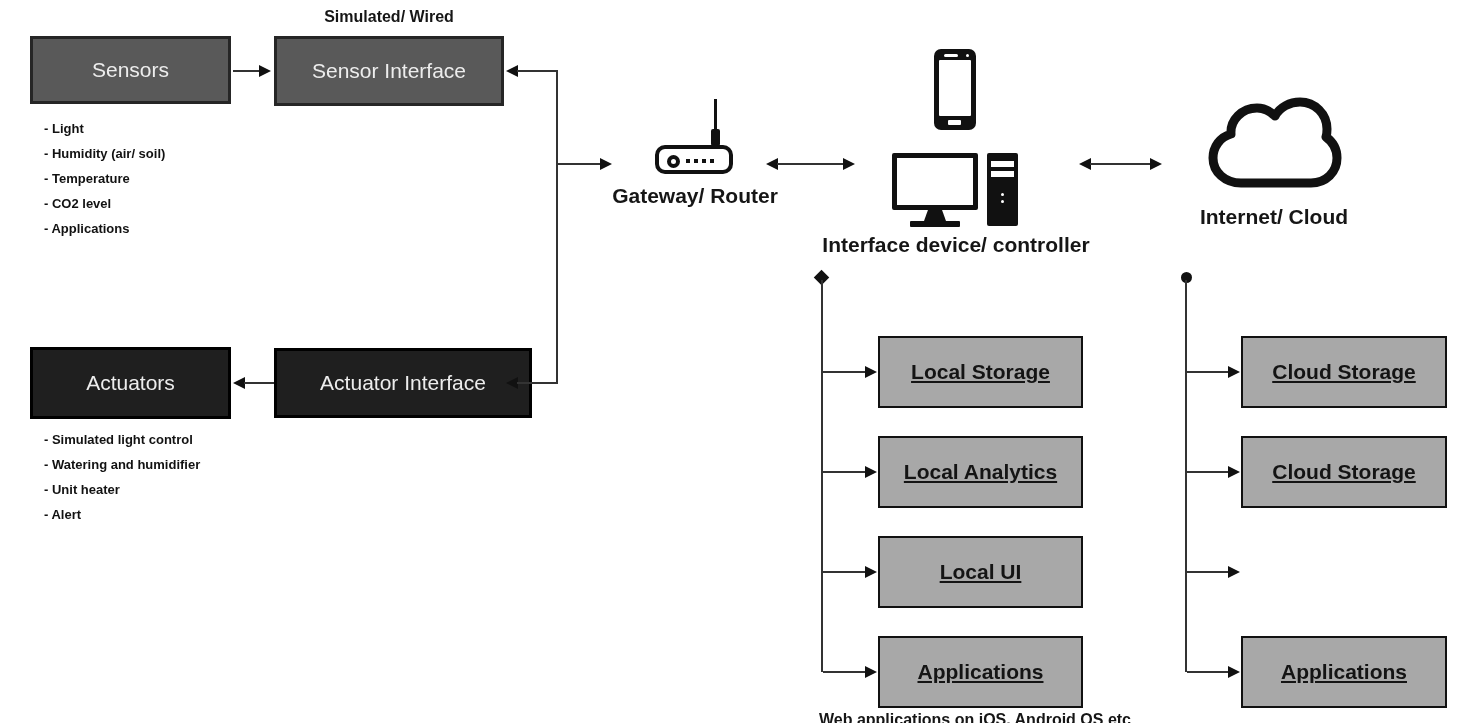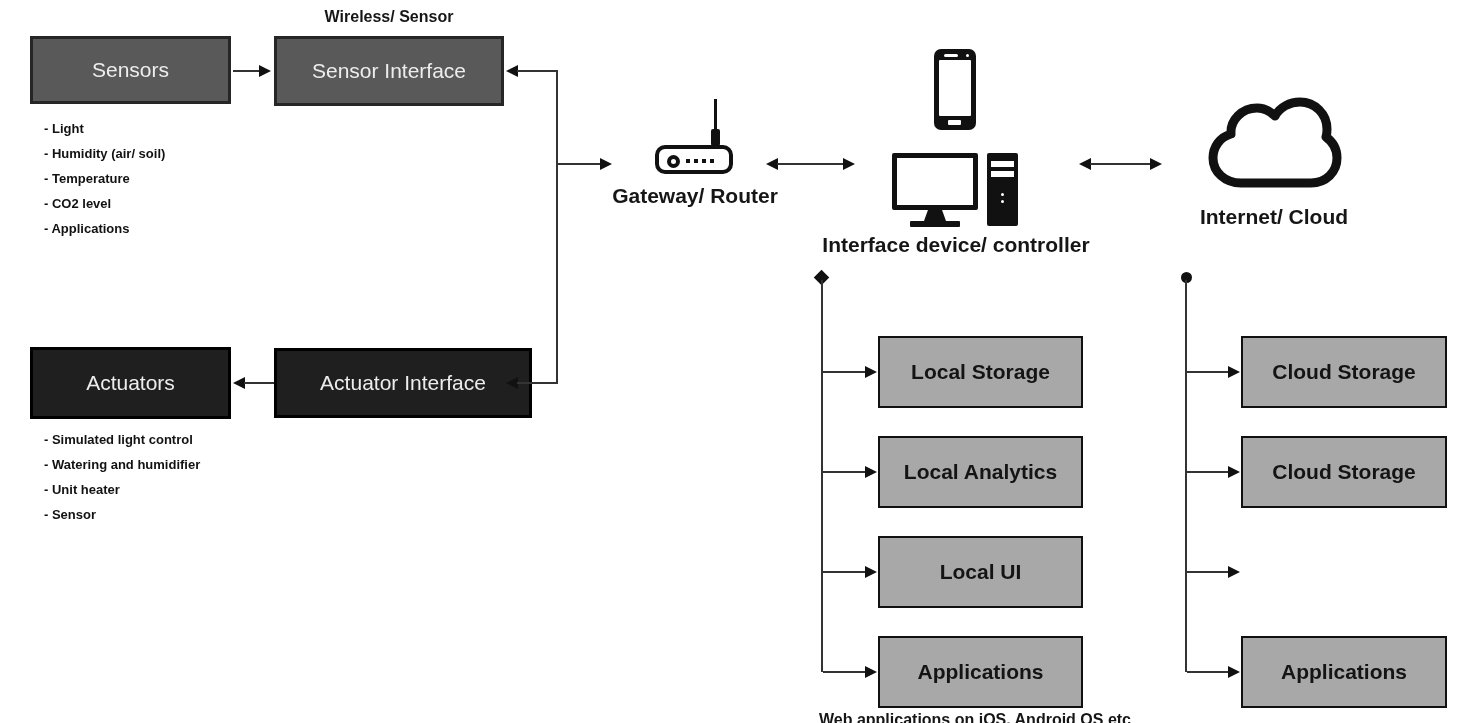--- a/index.html
+++ b/index.html
@@ -5,21 +5,21 @@
   html,body{margin:0;padding:0;background:#fff;}
   #stage{
     position:relative;width:1463px;height:723px;background:#ffffff;
     font-family:"Liberation Sans", sans-serif;overflow:hidden;
   }
   .abs{position:absolute;}
   
   .box{box-sizing:border-box;display:flex;align-items:center;justify-content:center;}
   .box-dark{background:#595959;border:3px solid #262626;color:#ededed;font-size:21px;}
   .box-black{background:#1f1f1f;border:3px solid #000;color:#ededed;font-size:21px;}
-  .box-gray{background:#a8a8a8;border:2px solid #111;color:#141414;font-size:21px;font-weight:700;}
+  .box-gray{background:#a8a8a8;border:2px solid #111;color:#141414;font-size:21px;font-weight:700;text-decoration:underline;}
   
   .line-h{height:2px;background:#333;}
   .line-v{width:2px;background:#333;}
   .ah-r{width:0;height:0;border-top:6px solid transparent;border-bottom:6px solid transparent;border-left:12px solid #111;}
   .ah-l{width:0;height:0;border-top:6px solid transparent;border-bottom:6px solid transparent;border-right:12px solid #111;}
   
   .lbl{color:#161616;font-weight:700;white-space:nowrap;}
   .small-list{font-size:13px;font-weight:700;color:#121212;line-height:25px;white-space:nowrap;}
   .center{text-align:center;}
   
@@ -41,21 +41,21 @@
   .tower-dot{position:absolute;left:14px;width:3px;height:3px;background:#fff;border-radius:50%;}
   
   .diamond{width:11px;height:11px;background:#111;transform:rotate(45deg);}
   .dot{width:11px;height:11px;background:#111;border-radius:50%;}
 </style>
 </head>
 <body>
 
 <div id="stage">
 
-  <div class="abs lbl center" style="left:274px;top:8px;width:230px;font-size:16px;">Wireless/ Sensor</div>
+  <div class="abs lbl center" style="left:274px;top:8px;width:230px;font-size:16px;">Simulated/ Wired</div>
 
   <div class="abs box box-dark" style="left:30px;top:36px;width:201px;height:68px;">
     <span>Sensors</span>
   </div>
 
   <div class="abs box box-dark" style="left:274px;top:36px;width:230px;height:70px;">
     <span>Sensor Interface</span>
   </div>
 
   <div class="abs line-h" style="left:233px;top:70px;width:28px;"></div>
@@ -77,21 +77,21 @@
     <span>Actuator Interface</span>
   </div>
 
   <div class="abs ah-l" style="left:233px;top:377px;"></div>
   <div class="abs line-h" style="left:244px;top:382px;width:30px;"></div>
 
   <div class="abs small-list" style="left:44px;top:427px;">
     <div>- Simulated light control</div>
     <div>- Watering and humidifier</div>
     <div>- Unit heater</div>
-    <div>- Sensor</div>
+    <div>- Alert</div>
   </div>
 
   <div class="abs ah-l" style="left:506px;top:65px;"></div>
   <div class="abs line-h" style="left:517px;top:70px;width:41px;"></div>
   <div class="abs line-v" style="left:556px;top:70px;height:314px;"></div>
   <div class="abs ah-l" style="left:506px;top:377px;"></div>
   <div class="abs line-h" style="left:517px;top:382px;width:41px;"></div>
   <div class="abs line-h" style="left:558px;top:163px;width:43px;"></div>
   <div class="abs ah-r" style="left:600px;top:158px;"></div>
 

